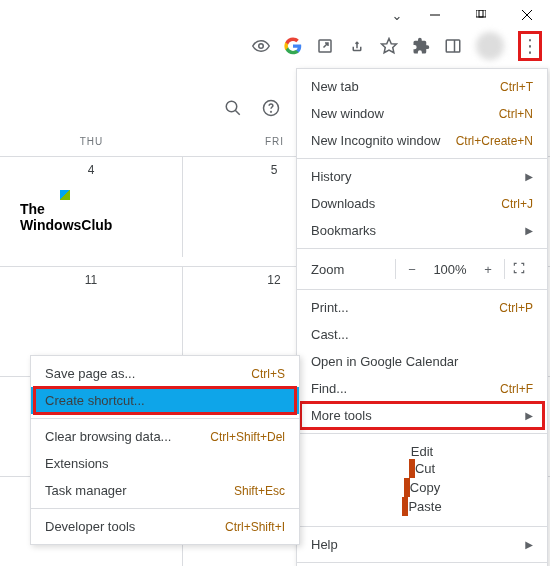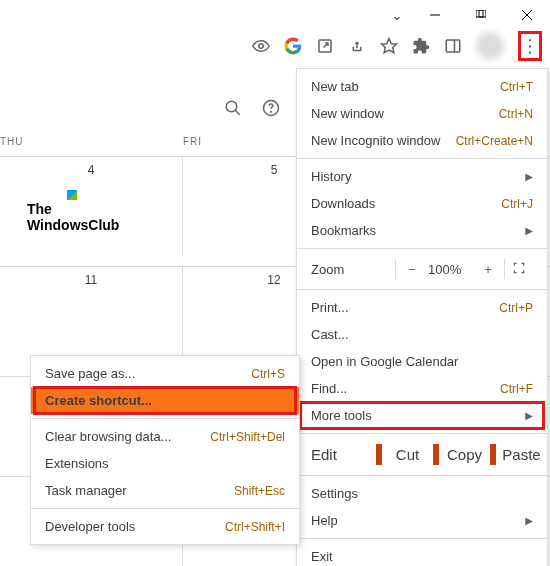--- a/index.html
+++ b/index.html
@@ -17,49 +17,49 @@
 .ticon svg { width:18px; height:18px; }
 .blur { width:28px; height:28px; background:#ddd; border-radius:50%; filter:blur(3px); }
 .menu-dots { width:24px; height:30px; display:flex; align-items:center; justify-content:center; font-size:18px; color:#5f6368; border:3px solid #e11b1b; }
 
 
 .secrow { position:absolute; top:88px; left:0; width:300px; height:40px; display:flex; align-items:center; justify-content:flex-end; gap:20px; padding-right:20px; }
 
 
 .calendar { position:absolute; top:130px; left:0; right:0; bottom:0; }
 .calhdr { display:flex; height:26px; font-size:10px; color:#70757a; letter-spacing:1px; }
-.calhdr > div { flex:0 0 183px; text-align:left; padding-top:6px; }
+.calhdr > div { flex:0 0 183px; text-align:center; padding-top:6px; }
 .calrow { display:flex; border-top:1px solid #dadce0; }
 .calcell { flex:0 0 183px; border-right:1px solid #dadce0; height:100px; padding:6px; position:relative; }
 .daynum { text-align:center; font-size:12px; color:#3c4043; margin-bottom:4px; }
-.logo { position:absolute; top:30px; left:27px; font-size:14px; color:#000; line-height:1.1; }
+.logo { position:absolute; top:30px; left:20px; font-size:14px; color:#000; line-height:1.1; }
 .logo b { font-weight:700; }
 .logo .sq { display:inline-block; width:10px; height:10px; background:linear-gradient(135deg,#00a4ef 50%,#7fba00 50%); vertical-align:middle; margin-left:40px; }
 
 
 .menu { position:absolute; top:68px; right:2px; width:252px; background:#fff; border:1px solid #dadce0; box-shadow:2px 2px 6px rgba(0,0,0,.15); padding:4px 0; z-index:10; }
 .mi { display:flex; justify-content:space-between; align-items:center; padding:6px 14px; font-size:13px; color:#3c4043; }
 .mi .sc { color:#a16207; font-size:12px; }
 .mi .arr { color:#5f6368; font-size:10px; }
 .sep { height:1px; background:#dadce0; margin:4px 0; }
 .zoom { display:flex; align-items:center; padding:6px 14px; font-size:13px; }
 .zoom .lbl { flex:1; }
 .zoom .zb { width:32px; text-align:center; color:#5f6368; }
-.zoom .pct { width:44px; }
+.zoom .pct { width:44px; text-align:center; }
 .zoom .fs { width:28px; text-align:center; }
 .zoom .zsep { width:1px; height:20px; background:#dadce0; }
-.editrow { display:flex; align-items:center; padding:6px 0; font-size:15px; }
+.editrow { display:flex; align-items:center; padding:6px 0; font-size:13px;flex-direction:column; }
 .editrow .elbl { padding:0 14px; flex:1; }
 .editrow .eb { flex:1; text-align:center; border-left:6px solid #c2410c; padding:2px 0; }
 .hl { position:relative; }
 .hl::before { content:""; position:absolute; left:2px; right:2px; top:-1px; bottom:-1px; border:3px solid #e11b1b; pointer-events:none; }
 
 
 .submenu { position:absolute; top:355px; left:30px; width:270px; background:#fff; border:1px solid #dadce0; box-shadow:2px 2px 6px rgba(0,0,0,.15); padding:4px 0; z-index:20; }
-.submenu .mi.hov { background:#f97316;font-weight:bold; }
+.submenu .mi.hov { background:#0ea5e9; }
 </style>
 </head>
 <body>
 
 <div class="winctrl">
   <div class="dropdown-caret">⌄</div>
   <div class="wc">
       <svg viewBox="0 0 10 10">
         <line x1="0" y1="5" x2="10" y2="5" stroke="#000" stroke-width="1"></line>
       </svg>
@@ -237,23 +237,20 @@
     </div>
   <div class="sep"></div>
   <div class="editrow">
     <span class="elbl">Edit</span>
     <span class="eb">Cut</span>
     <span class="eb">Copy</span>
     <span class="eb">Paste</span>
   </div>
   <div class="sep"></div>
   <div class="mi">
-      <span>Settings</span>
-    </div>
-  <div class="mi">
       <span>Help</span>
       <span class="arr">▶</span>
     </div>
   <div class="sep"></div>
   <div class="mi">
       <span>Exit</span>
     </div>
 </div>
 
 <div class="submenu">

